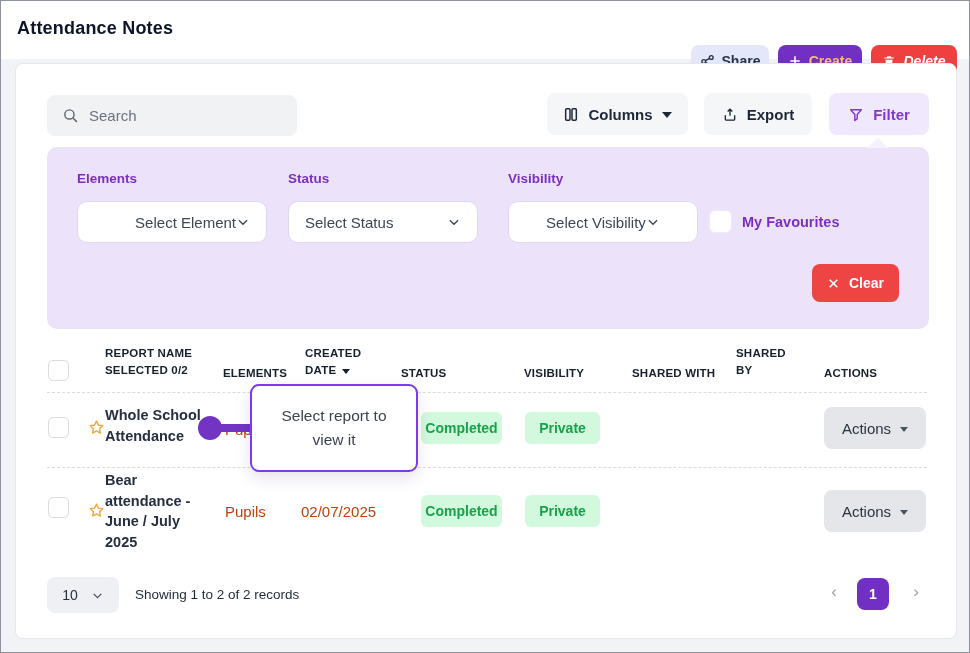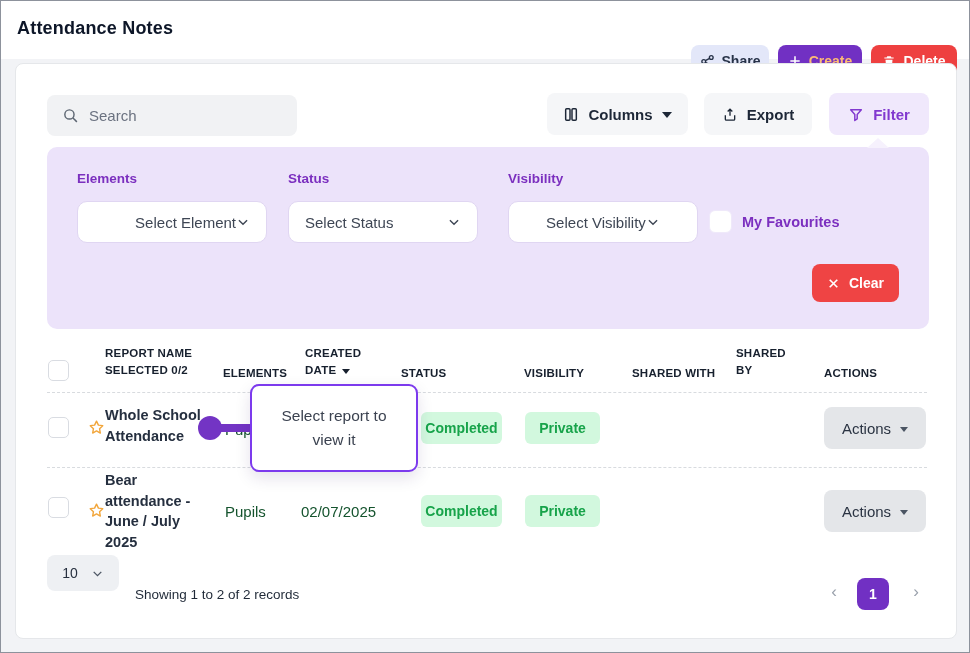--- a/index.html
+++ b/index.html
@@ -6,21 +6,21 @@
   html,body { width:970px; height:653px; }
   body { font-family:"Liberation Sans", sans-serif; background:#f2f3f6; }
   .viewport { position:relative; width:970px; height:653px; background:#f2f3f6; border:1px solid #8d929c; overflow:hidden; }
 
   
   .topbar { position:absolute; left:0; top:0; width:968px; height:58px; background:#ffffff;padding-left:21px; }
   .page-title { position:absolute; left:16px; top:17px; font-size:18px; font-weight:bold; color:#0d1628; letter-spacing:.2px; }
   .top-btn { position:absolute; top:12px; height:32px; border-radius:8px; display:flex; align-items:center; justify-content:center; gap:7px; font-size:14px; font-weight:bold; cursor:pointer; border:none;margin-top:32px; }
   .btn-share { left:690px; width:78px; background:#e3e7f9; color:#273248; }
   .btn-create { left:777px; width:84px; background:#7130c3; color:#fdba74; }
-  .btn-delete { left:870px; width:86px; background:#ee4040; color:#ffffff; }
+  .btn-delete { left:870px; width:86px; background:#ee4040; color:#ffffff;font-style:italic; }
 
   
   .card { position:absolute; left:14px; top:62px; width:942px; height:576px; background:#ffffff; border:1px solid #e5e7ea; border-radius:8px; }
 
   
   .search-box { position:absolute; left:31px; top:31px; width:250px; height:41px; background:#f1f2f4; border-radius:8px; display:flex; align-items:center; padding-left:15px; gap:10px; }
   .search-box input { border:none; background:transparent; outline:none; font-size:15px; color:#374151; width:190px; font-family:"Liberation Sans", sans-serif; }
   .search-box input::placeholder { color:#6b7280; opacity:1; }
   .tool-btn { position:absolute; top:29px; height:42px; border-radius:8px; display:flex; align-items:center; justify-content:center; gap:9px; font-size:15px; font-weight:bold; cursor:pointer; border:none; }
   .btn-columns { left:531px; width:141px; background:#f5f6f8; color:#1d2737; }
@@ -35,35 +35,35 @@
   .f-select { position:absolute; top:54px; width:190px; height:42px; background:#ffffff; border:1px solid #e0d6f2; border-radius:10px; display:flex; align-items:center; justify-content:space-between; padding:0 16px; font-size:15px; color:#3e4654; cursor:pointer; }
   .fav-checkbox { position:absolute; left:662px; top:63px; width:23px; height:23px; background:#ffffff; border:1px solid #efe9fa; border-radius:6px; cursor:pointer; }
   .fav-label { position:absolute; left:695px; top:67px; font-size:14.5px; font-weight:bold; color:#7b2fbf; }
   .btn-clear { position:absolute; left:765px; top:117px; width:87px; height:38px; background:#ef4444; border:none; border-radius:8px; color:#fff; font-size:14px; font-weight:bold; display:flex; align-items:center; justify-content:center; gap:9px; cursor:pointer; }
 
   
   .th { position:absolute; font-size:11.5px; font-weight:bold; color:#17202e; letter-spacing:.2px; white-space:nowrap; }
   .checkbox { position:absolute; width:21px; height:21px; background:#fff; border:1px solid #d9dce2; border-radius:5px; cursor:pointer; }
   .dashed { position:absolute; left:31px; width:880px; border-top:1px dashed #d8dbdf; }
   .cell-name { position:absolute; left:89px; width:110px; font-size:14.5px; font-weight:bold; color:#252f3f; line-height:20.5px; }
-  .cell-text { position:absolute; font-size:15px; color:#14532d; white-space:nowrap; }
+  .cell-text { position:absolute; font-size:15px; color:#c2410c; white-space:nowrap; }
   .badge { position:absolute; height:32px; border-radius:6px; background:#d2f8de; color:#17a34a; font-size:14px; font-weight:bold; display:flex; align-items:center; justify-content:center; }
   .actions-btn { position:absolute; left:808px; width:102px; height:42px; background:#e4e6e9; border:none; border-radius:8px; font-size:15px; color:#2a3342; display:flex; align-items:center; justify-content:center; gap:9px; cursor:pointer; font-family:"Liberation Sans", sans-serif; }
   .actions-btn .caret { border-top-color:#4b5563; border-left-width:4.5px; border-right-width:4.5px; border-top-width:5.5px; }
   .star { position:absolute; width:17px; height:17px; color:#f2a63b; }
   .sort-caret { display:inline-block; width:0; height:0; border-left:4.5px solid transparent; border-right:4.5px solid transparent; border-top:5.5px solid #17202e; margin-left:6px; }
 
   
   .beacon-dot { position:absolute; left:182px; top:352px; width:24px; height:24px; border-radius:50%; background:#7334c4; z-index:5; }
   .beacon-stem { position:absolute; left:194px; top:360px; width:46px; height:8px; background:#7334c4; z-index:4; }
   .tour-popup { position:absolute; left:234px; top:320px; width:168px; height:88px; background:#ffffff; border:2px solid #7c3aed; border-radius:9px; z-index:6; display:flex; align-items:center; justify-content:center; text-align:center; box-shadow:0 6px 16px rgba(40,20,90,0.12); }
   .tour-popup span { font-size:15.5px; color:#3b4250; line-height:24px; width:130px; }
 
   
-  .pagesize { position:absolute; left:31px; top:491px; width:72px; height:36px; background:#eef0f3; border-radius:8px; display:flex; align-items:center; justify-content:center; gap:13px; font-size:14px; color:#27303f; cursor:pointer; }
+  .pagesize { position:absolute; left:31px; top:513px; width:72px; height:36px; background:#eef0f3; border-radius:8px; display:flex; align-items:center; justify-content:center; gap:13px; font-size:14px; color:#27303f; cursor:pointer; }
   .showing { position:absolute; left:119px; top:523px; font-size:13.5px; color:#1f2937; }
   .pg-chevron { position:absolute; top:518px; font-size:17px; color:#9aa1ac; cursor:pointer; width:20px; text-align:center; }
   .pg-current { position:absolute; left:841px; top:514px; width:32px; height:32px; background:#7130c3; border-radius:8px; color:#fff; font-size:14px; font-weight:bold; display:flex; align-items:center; justify-content:center; cursor:pointer; }
 
   .icon-svg { display:block; }
 </style>
 </head>
 <body>
 
 <div class="viewport">

